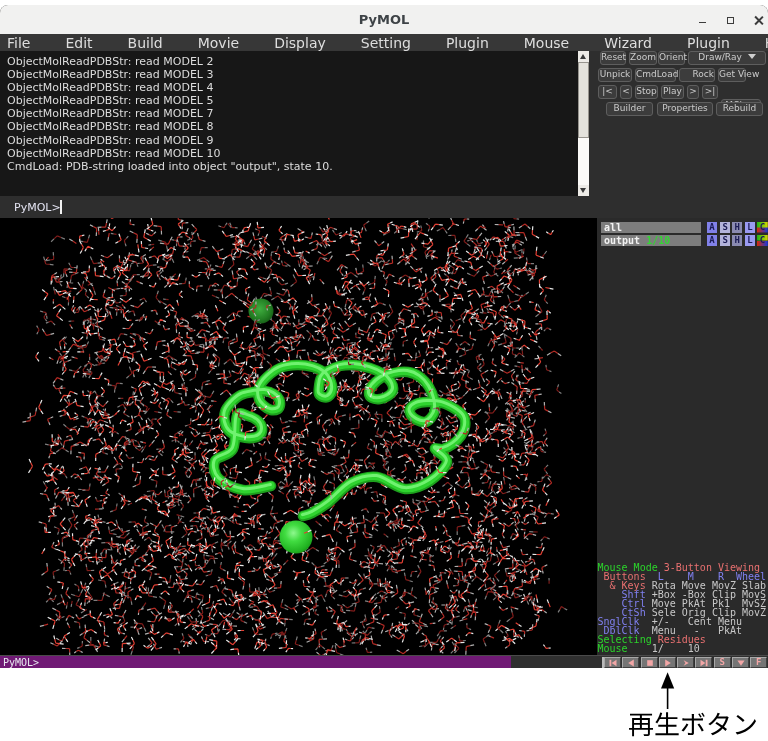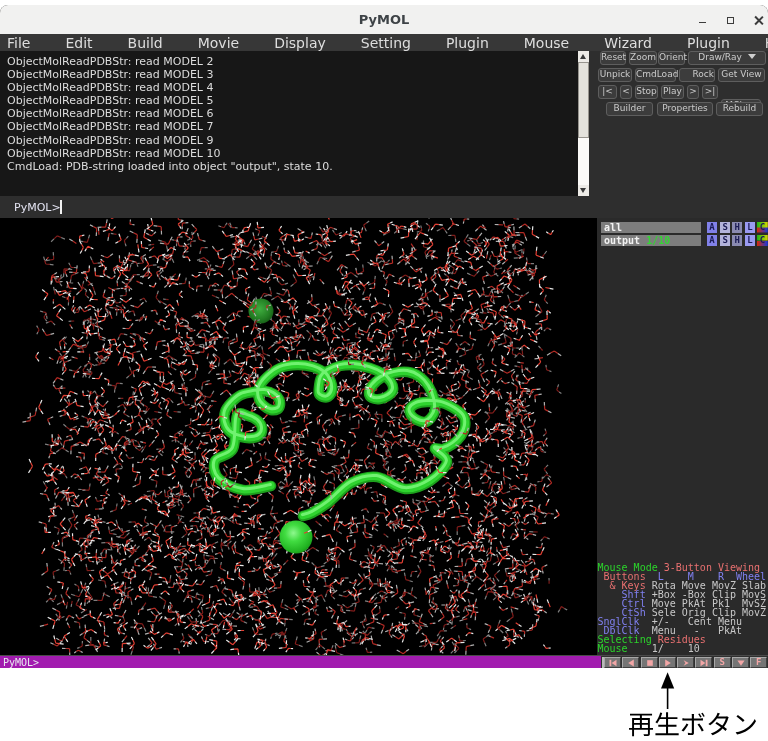--- a/index.html
+++ b/index.html
@@ -63,21 +63,21 @@
      background-image:linear-gradient(to right,#17b217,#d8d800),linear-gradient(to right,#dd2a00,#1637dd);
      background-size:100% 50%; background-position:top,bottom; background-repeat:no-repeat; }
   .objrow-1 { top:3.6px; } .objrow-2 { top:17px; }
 
   .mousehelp { position:absolute; left:0.5px; top:346px; width:171px; }
   .mousehelp .mline { font-family:"DejaVu Sans Mono","Liberation Mono",monospace; font-size:10px; line-height:8.95px; white-space:pre; letter-spacing:0; }
   .mh-g { color:#2bd42b; } .mh-r { color:#e87070; } .mh-b { color:#8080f0; } .mh-w { color:#c8c8c8; }
 
   
   .bottomrow { position:absolute; left:0; top:650px; width:768px; height:13px; background:#2f2f2f; border-top:1px solid #4a4a4a; }
-  .cmdstrip { position:absolute; left:0; top:0; width:601px; height:12px; background:#a21caf;padding-left:36px; }
+  .cmdstrip { position:absolute; left:0; top:0; width:511px; height:12px; background:#701a75;padding-left:36px; }
   .cmdstrip .ptext { position:absolute; left:3px; top:0.5px; font-family:"DejaVu Sans Mono","Liberation Mono",monospace; font-size:10px; color:#e8e8f0; }
   .vcr { position:absolute; left:601px; top:0; width:167px; height:12px; background:#2f2f2f; }
   .vcr .lead { position:absolute; left:0.5px; top:0.5px; width:2px; height:11px; background:#b9b9b9; }
   .vcrbtn { position:absolute; top:0.5px; width:17.2px; height:11px; background:#757575; border-top:1px solid #a8a8a8; border-left:1px solid #a8a8a8; border-right:1px solid #3f3f3f; border-bottom:1px solid #3f3f3f; }
   .vcrbtn svg { position:absolute; left:4px; top:1px; }
   .vcrbtn .vlabel { position:absolute; left:0; top:0; width:100%; height:9px; color:#f2a6a6; font-size:9px; line-height:9.5px; font-weight:bold; text-align:center; font-family:"DejaVu Sans Mono","Liberation Mono",monospace; }
 
   
   .annotation { position:absolute; left:0; top:668px; width:768px; height:73px; background:transparent; }
   .annotation svg { position:absolute; left:0; top:0; }
@@ -114,22 +114,22 @@
         <div class="mitem">Plugin</div>
         <div class="mitem">Help</div>
       </div>
 
     <div class="upper">
       <div class="log" id="logpanel">
           <div class="logline">ObjectMolReadPDBStr: read MODEL 2</div>
           <div class="logline">ObjectMolReadPDBStr: read MODEL 3</div>
           <div class="logline">ObjectMolReadPDBStr: read MODEL 4</div>
           <div class="logline">ObjectMolReadPDBStr: read MODEL 5</div>
-          <div class="logline">ObjectMolReadPDBStr: read MODEL 6</div>
           <div class="logline">ObjectMolReadPDBStr: read MODEL 7</div>
+          <div class="logline">ObjectMolReadPDBStr: read MODEL 8</div>
           <div class="logline">ObjectMolReadPDBStr: read MODEL 9</div>
           <div class="logline">ObjectMolReadPDBStr: read MODEL 10</div>
           <div class="logline">CmdLoad: PDB-string loaded into object "output", state 10.</div>
         </div>
       <div class="vscroll">
         <div class="arrow up">
             <div class="tri-up"></div>
           </div>
         <div class="thumb"></div>
         <div class="arrow down">
@@ -137,21 +137,21 @@
           </div>
       </div>
       <div class="panel-topright" id="actionpanel">
           <div class="abtn" style="left: 11px; top: 0px; width: 26px;"><span>Reset</span></div>
           <div class="abtn" style="left: 40px; top: 0px; width: 28px;"><span>Zoom</span></div>
           <div class="abtn" style="left: 69px; top: 0px; width: 27px;"><span>Orient</span></div>
           <div class="abtn" style="left: 99px; top: 0px; width: 78px;"><span>Draw/Ray</span><span class="dd-arrow"></span></div>
           <div class="abtn" style="left: 9px; top: 17px; width: 34px;"><span>Unpick</span></div>
           <div class="abtn" style="left: 46px; top: 17px; width: 41px;"><span>CmdLoad</span></div>
           <div class="abtn" style="left: 90px; top: 17px; width: 36px; text-align: right;"><span>Rock</span></div>
-          <div class="abtn" style="left: 129px; top: 17px; width: 47px;"><span>Get View</span></div>
+          <div class="abtn" style="left: 129px; top: 17px; width: 28px;"><span>Get View</span></div>
           <div class="abtn" style="left: 9px; top: 34px; width: 19px;"><span>|&lt;</span></div>
           <div class="abtn" style="left: 31px; top: 34px; width: 12px;"><span>&lt;</span></div>
           <div class="abtn" style="left: 46px; top: 34px; width: 23px;"><span>Stop</span></div>
           <div class="abtn" style="left: 72px; top: 34px; width: 23px;"><span>Play</span></div>
           <div class="abtn" style="left: 98px; top: 34px; width: 12px;"><span>&gt;</span></div>
           <div class="abtn" style="left: 113px; top: 34px; width: 16px;"><span>&gt;|</span></div>
           <div class="abtn" style="left: 132px; top: 48px; width: 40px;"><span>MClear</span></div>
           <div class="abtn" style="left: 17px; top: 51px; width: 47px;"><span>Builder</span></div>
           <div class="abtn" style="left: 68px; top: 51px; width: 56px;"><span>Properties</span></div>
           <div class="abtn" style="left: 127px; top: 51px; width: 47px;"><span>Rebuild</span></div>

